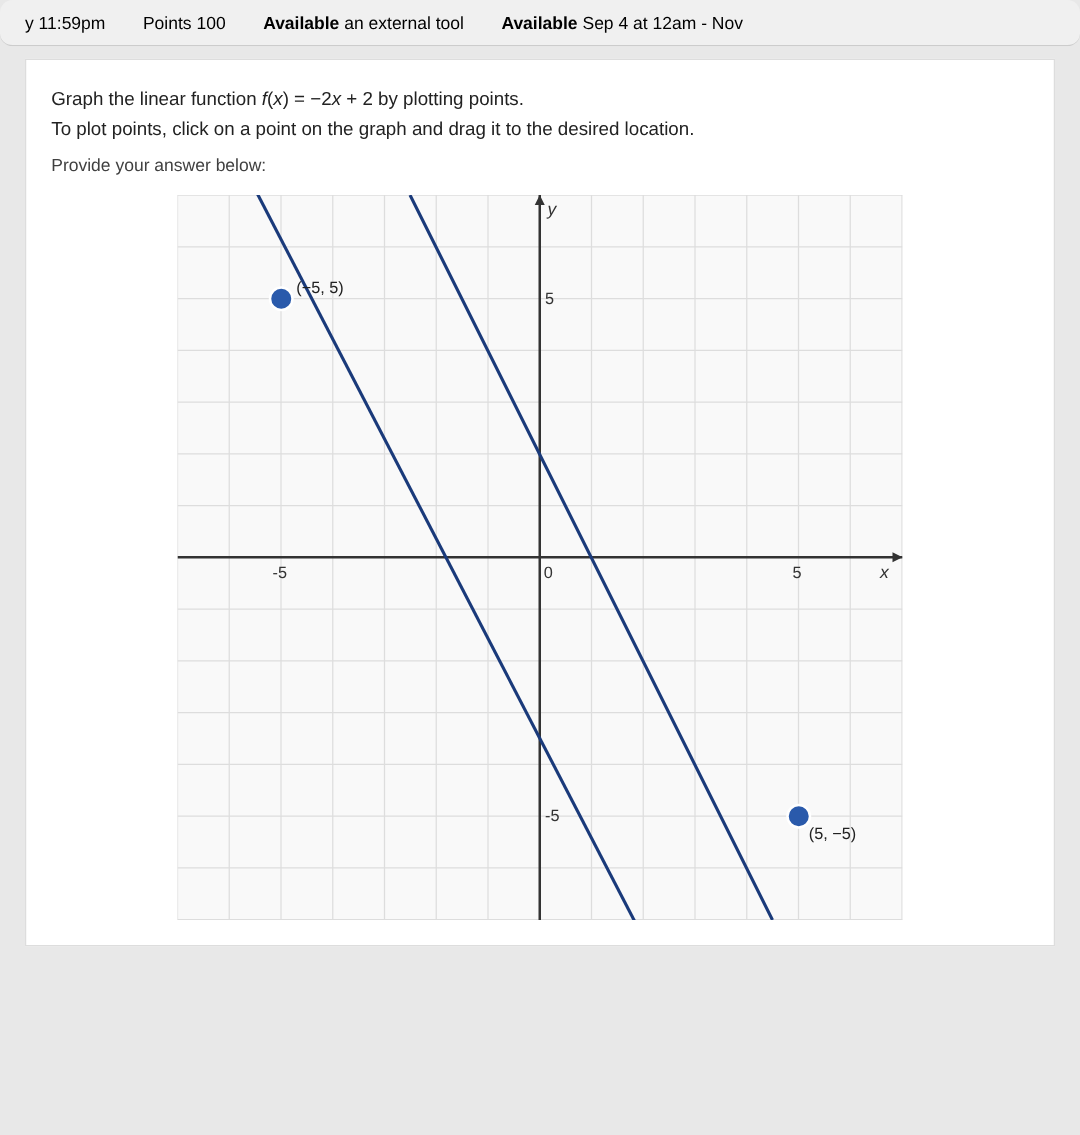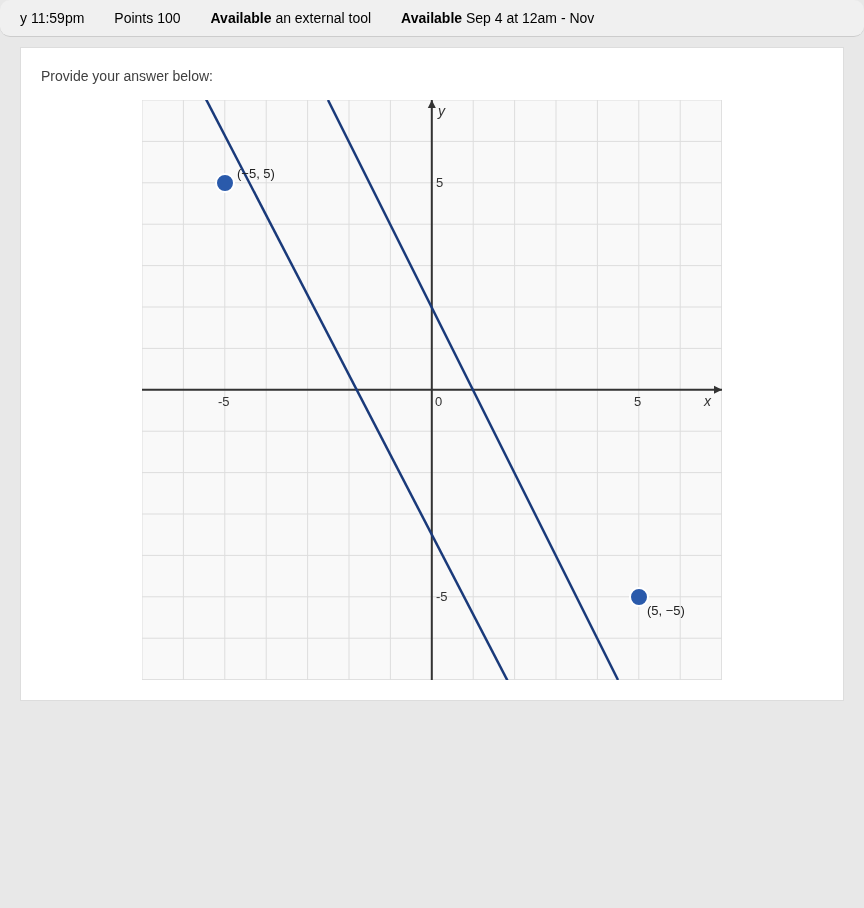--- a/index.html
+++ b/index.html
@@ -58,20 +58,24 @@
   </span>
   <span>
     <span style="font-weight:bold;">Available</span>&nbsp;<span>an external tool</span>
   </span>
   <span>
     <span style="font-weight:bold;">Available</span>&nbsp;<span>Sep 4 at 12am - Nov</span>
   </span>
 </div>
 
 <div class="main-content">
+  <div class="question-text">
+    <p>Graph the linear function <em>f</em>(<em>x</em>) = −2<em>x</em> + 2 by plotting points.</p>
+    <p>To plot points, click on a point on the graph and drag it to the desired location.</p>
+  </div>
   <div class="provide-answer">Provide your answer below:</div>
 
   <div class="graph-container">
     <svg class="graph-svg" viewBox="0 0 580 580" xmlns="http://www.w3.org/2000/svg">
 
       <rect width="580" height="580" fill="#f9f9f9"></rect>
 
       <g stroke="#ddd" stroke-width="1">
         <line x1="0" y1="0" x2="0" y2="580"></line>
         <line x1="41.4" y1="0" x2="41.4" y2="580"></line>

